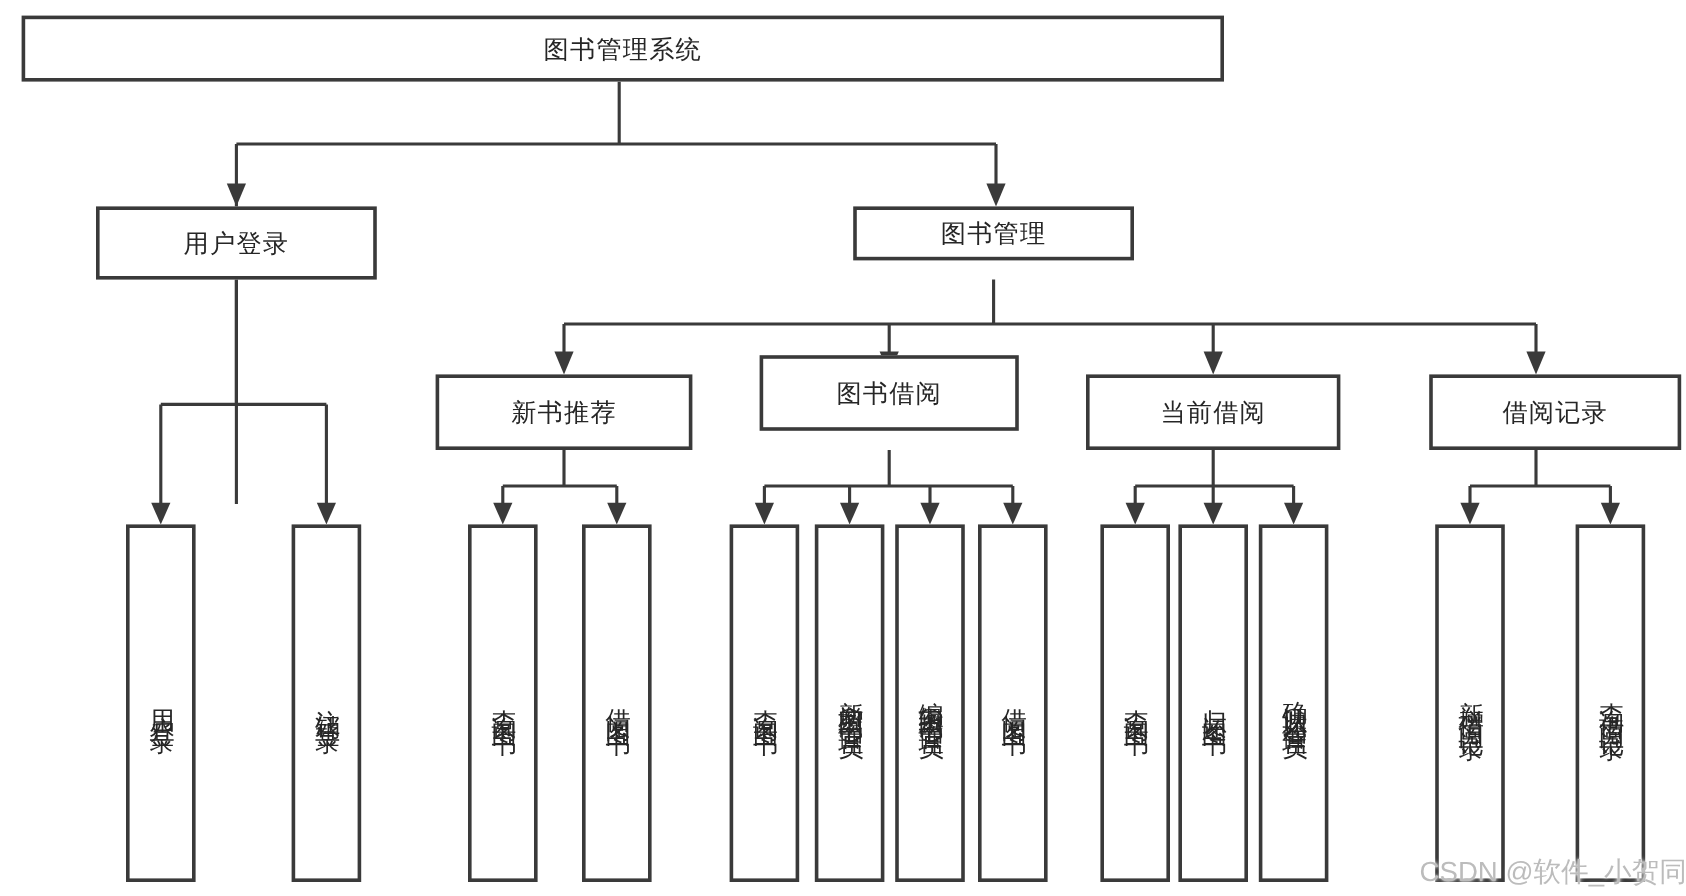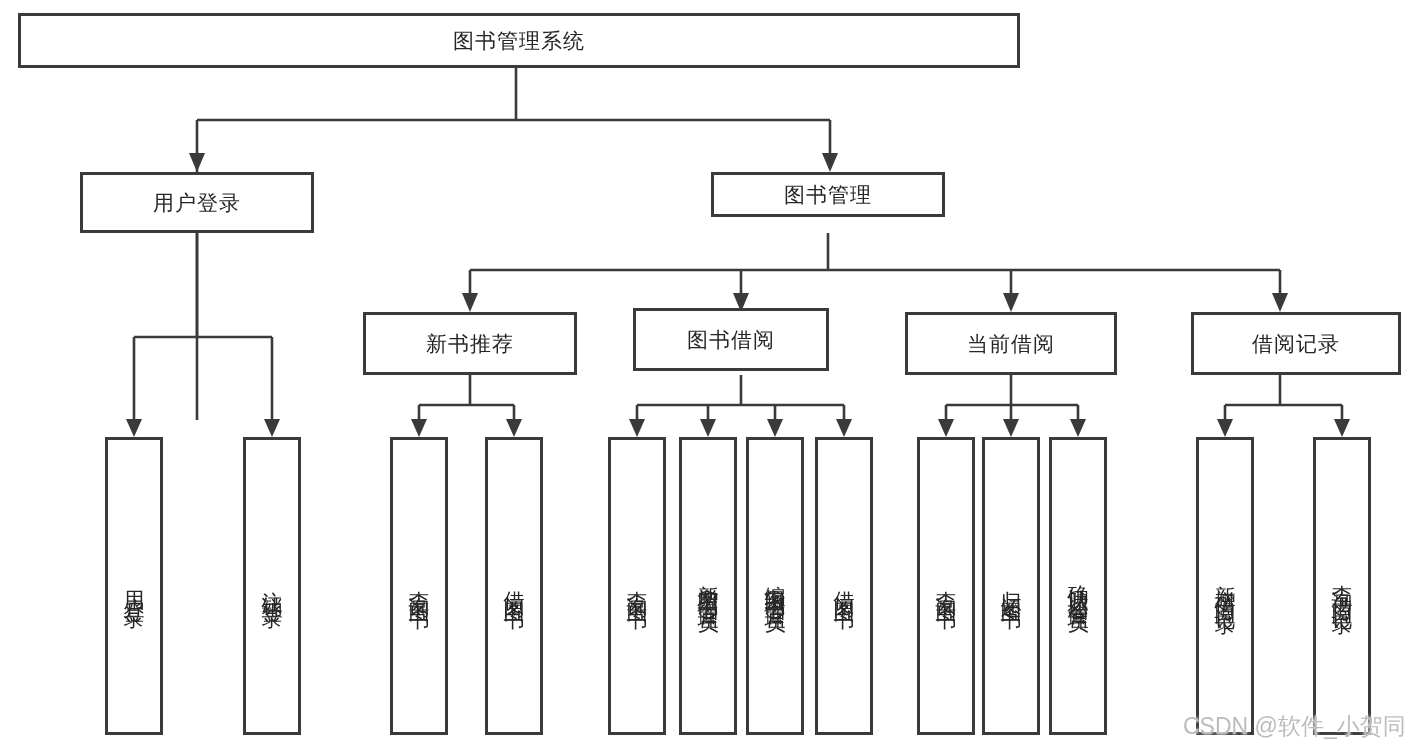--- a/index.html
+++ b/index.html
@@ -103,21 +103,21 @@
     <polygon points="1217,419 1233,419 1225,437"></polygon>
     <polygon points="1334,419 1350,419 1342,437"></polygon>
   </svg>
 
   <div class="box hbox" style="left:18px; top:13px; width:1002px; height:55px;">图书管理系统</div>
 
   <div class="box hbox" style="left:80px; top:172px; width:234px; height:61px;">用户登录</div>
   <div class="box hbox" style="left:711px; top:172px; width:234px; height:45px;">图书管理</div>
 
   <div class="box hbox" style="left:363px; top:312px; width:214px; height:63px;">新书推荐</div>
-  <div class="box hbox" style="left:633px; top:308px; width:196px; height:63px;">图书借阅</div>
+  <div class="box hbox" style="left:633px; top:296px; width:216px; height:63px;">图书借阅</div>
   <div class="box hbox" style="left:905px; top:312px; width:212px; height:63px;">当前借阅</div>
   <div class="box hbox" style="left:1175px; top:312px; width:210px; height:63px;margin-left:16px;">借阅记录</div>
 
   <div class="box vbox" style="left:105px;">
     <span>用户登录</span>
   </div>
   <div class="box vbox" style="left:243px;">
     <span>注销登录</span>
   </div>
 

